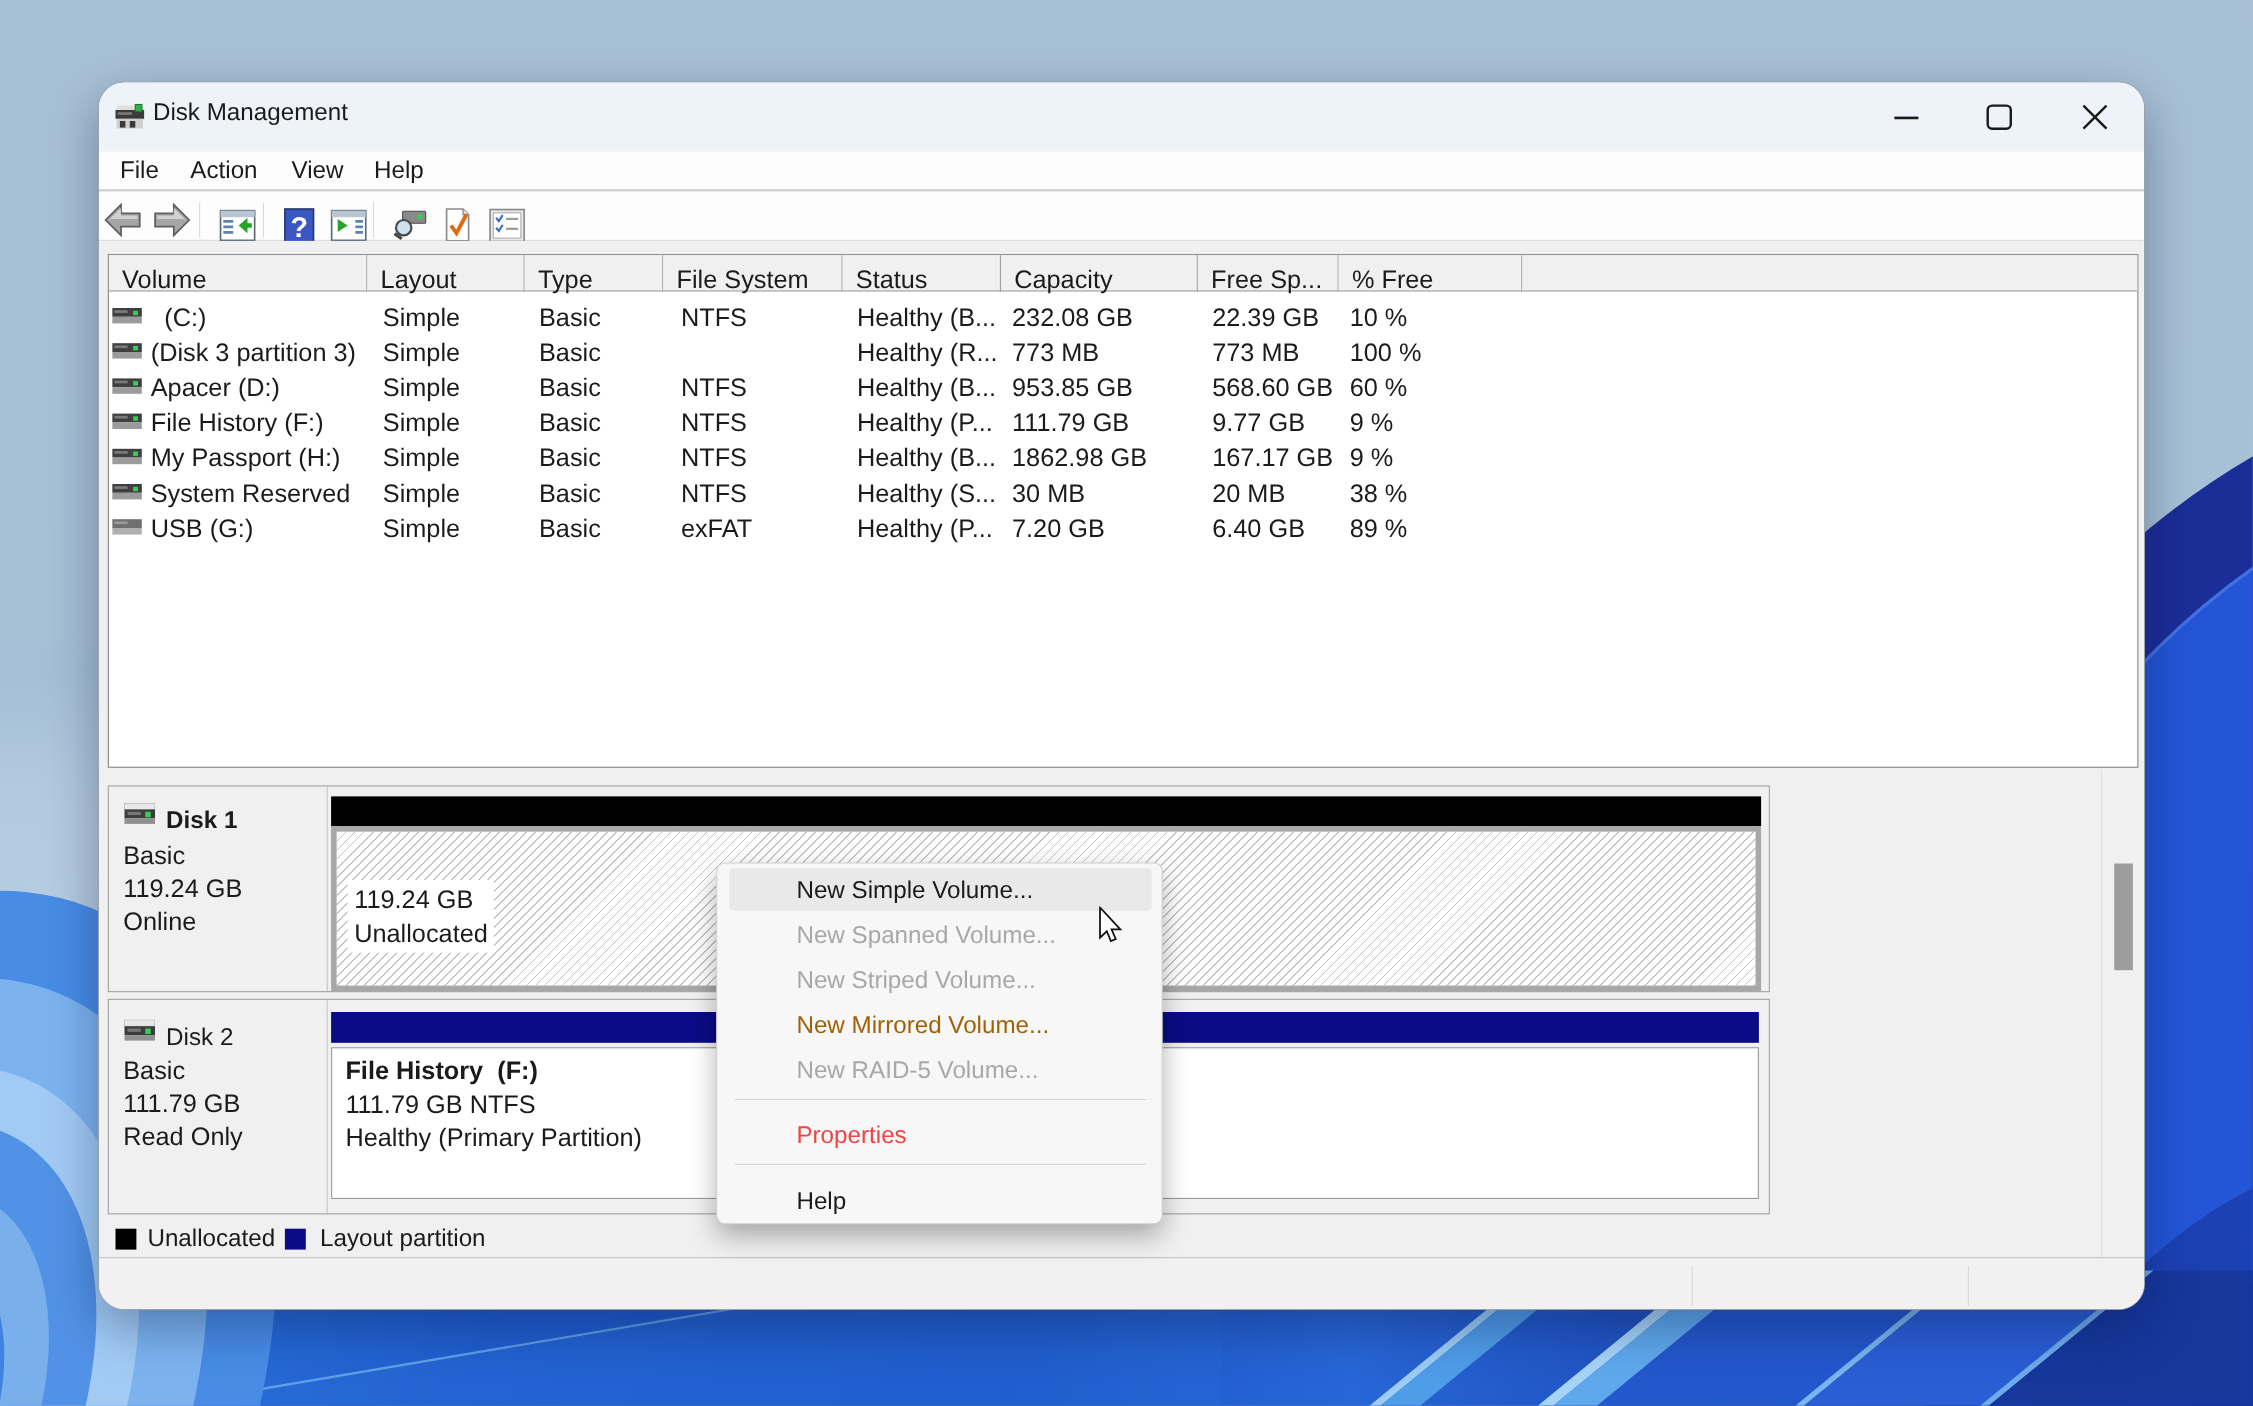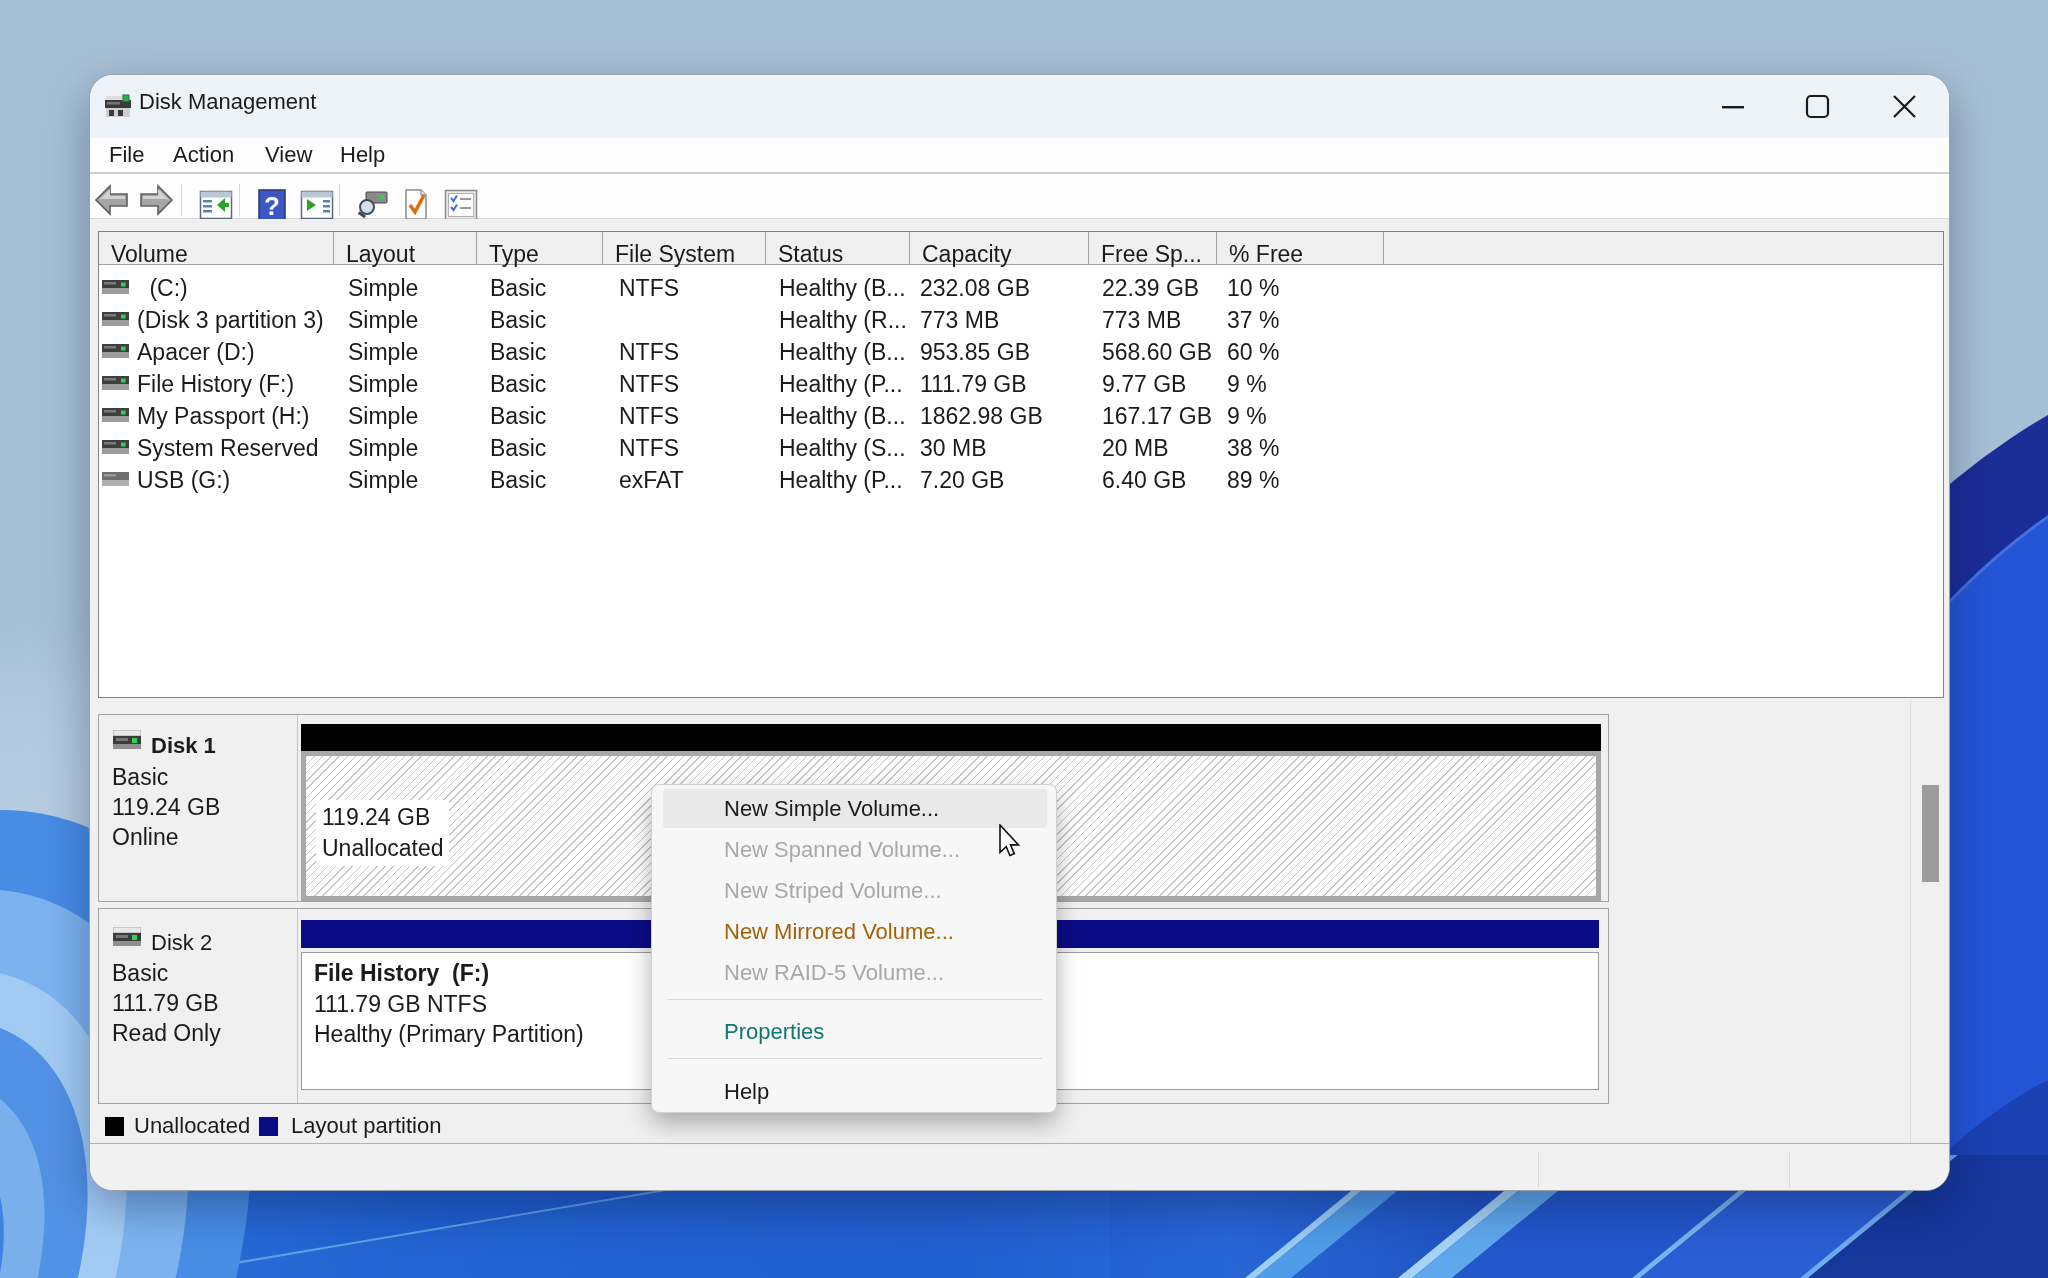--- a/index.html
+++ b/index.html
@@ -216,21 +216,21 @@
           <rect x="2" y="3" width="12" height="2.5" fill="#7a7a7a"></rect>
           <rect x="19" y="3.5" width="4.5" height="4" fill="#2fd34f"></rect>
           <rect x="0" y="9" width="27" height="6" fill="#9b9b9b"></rect>
         </svg>
       <div class="cell" style="left:38px">(Disk 3 partition 3)</div>
         <div class="cell" style="left:249px">Simple</div>
         <div class="cell" style="left:391px">Basic</div>
         <div class="cell" style="left:680px">Healthy (R...</div>
         <div class="cell" style="left:821px">773 MB</div>
         <div class="cell" style="left:1003px">773 MB</div>
-        <div class="cell" style="left:1128px">37 %</div>
+        <div class="cell" style="left:1128px">100 %</div>
     </div>
     <div class="row" style="top:104px">
       <svg class="rowicon" style="left:3px;top:7px" viewBox="0 0 27 17">
           <rect x="0" y="1" width="27" height="8" fill="#3f3f3f"></rect>
           <rect x="2" y="3" width="12" height="2.5" fill="#7a7a7a"></rect>
           <rect x="19" y="3.5" width="4.5" height="4" fill="#2fd34f"></rect>
           <rect x="0" y="9" width="27" height="6" fill="#9b9b9b"></rect>
         </svg>
       <div class="cell" style="left:38px">Apacer (D:)</div>
         <div class="cell" style="left:249px">Simple</div>
@@ -364,20 +364,20 @@
 </div>
 
 <div class="menu" id="ctxmenu">
   <div style="position:absolute;left:11px;top:4px;width:384px;height:39px;background:#e9e9e9;border-radius:4px"></div>
   <div class="mi" style="top:6px;color:#1b1b1b">New Simple Volume...</div>
   <div class="mi" style="top:47px;color:#a8a8a8">New Spanned Volume...</div>
   <div class="mi" style="top:88px;color:#a8a8a8">New Striped Volume...</div>
   <div class="mi" style="top:129px;color:#a16207">New Mirrored Volume...</div>
   <div class="mi" style="top:170px;color:#a8a8a8">New RAID-5 Volume...</div>
   <div class="sep" style="top:214px"></div>
-  <div class="mi" style="top:229px;color:#0f766e">Properties</div>
+  <div class="mi" style="top:229px;color:#ef4444">Properties</div>
   <div class="sep" style="top:273px"></div>
   <div class="mi" style="top:289px;color:#1b1b1b">Help</div>
 </div>
 
 <svg style="position:absolute;left:999px;top:824px;z-index:60" width="24" height="34" viewBox="0 0 24 34">
   <path d="M1 1 L1 28.5 L7.2 22.6 L10.9 31.5 L15.3 29.6 L11.5 20.9 L19.5 20.9 Z" fill="#fff" stroke="#111" stroke-width="1.6"></path>
 </svg>
 
 </body></html>

